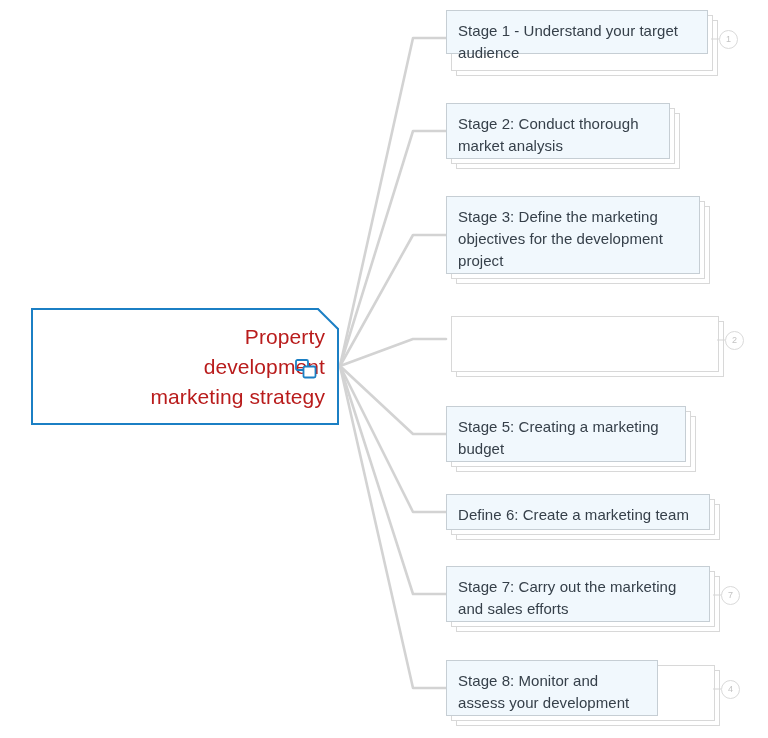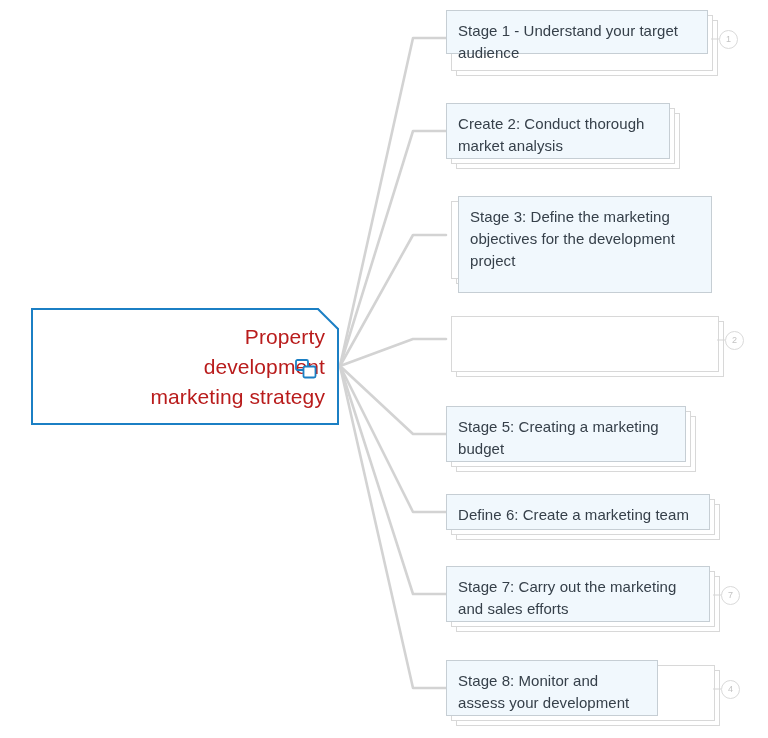--- a/index.html
+++ b/index.html
@@ -172,27 +172,27 @@
         </div>
         <div class="badge-wrap" style="left: 265px; top: 20px; width: 26px; height: 17px;">
           <div class="badge-line"></div>
           <div class="badge">1</div>
         </div>
       </div>
       <div class="stage" style="left: 446px; top: 103px; width: 236px; height: 68px;">
         <div class="stack-back2" style="width: 224px; height: 56px;"></div>
         <div class="stack-back1" style="width: 224px; height: 56px;"></div>
         <div class="card" style="width: 224px; height: 56px;">
-          <div class="label">Create 2: Conduct thorough market analysis</div>
+          <div class="label">Stage 2: Conduct thorough market analysis</div>
         </div>
       </div>
       <div class="stage" style="left: 446px; top: 196px; width: 266px; height: 90px;">
         <div class="stack-back2" style="width: 254px; height: 78px;"></div>
         <div class="stack-back1" style="width: 254px; height: 78px;"></div>
-        <div class="card" style="width: 254px; height: 97px; margin-left: 12px;">
+        <div class="card" style="width: 254px; height: 78px;">
           <div class="label">Stage 3: Define the marketing objectives for the development project</div>
         </div>
       </div>
       <div class="stage" style="left: 446px; top: 311px; width: 280px; height: 68px;">
         <div class="stack-back2" style="width: 268px; height: 56px;"></div>
         <div class="stack-back1" style="width: 268px; height: 56px;"></div>
         <div class="badge-wrap" style="left: 271px; top: 20px; width: 26px; height: 17px;">
           <div class="badge-line"></div>
           <div class="badge">2</div>
         </div>

